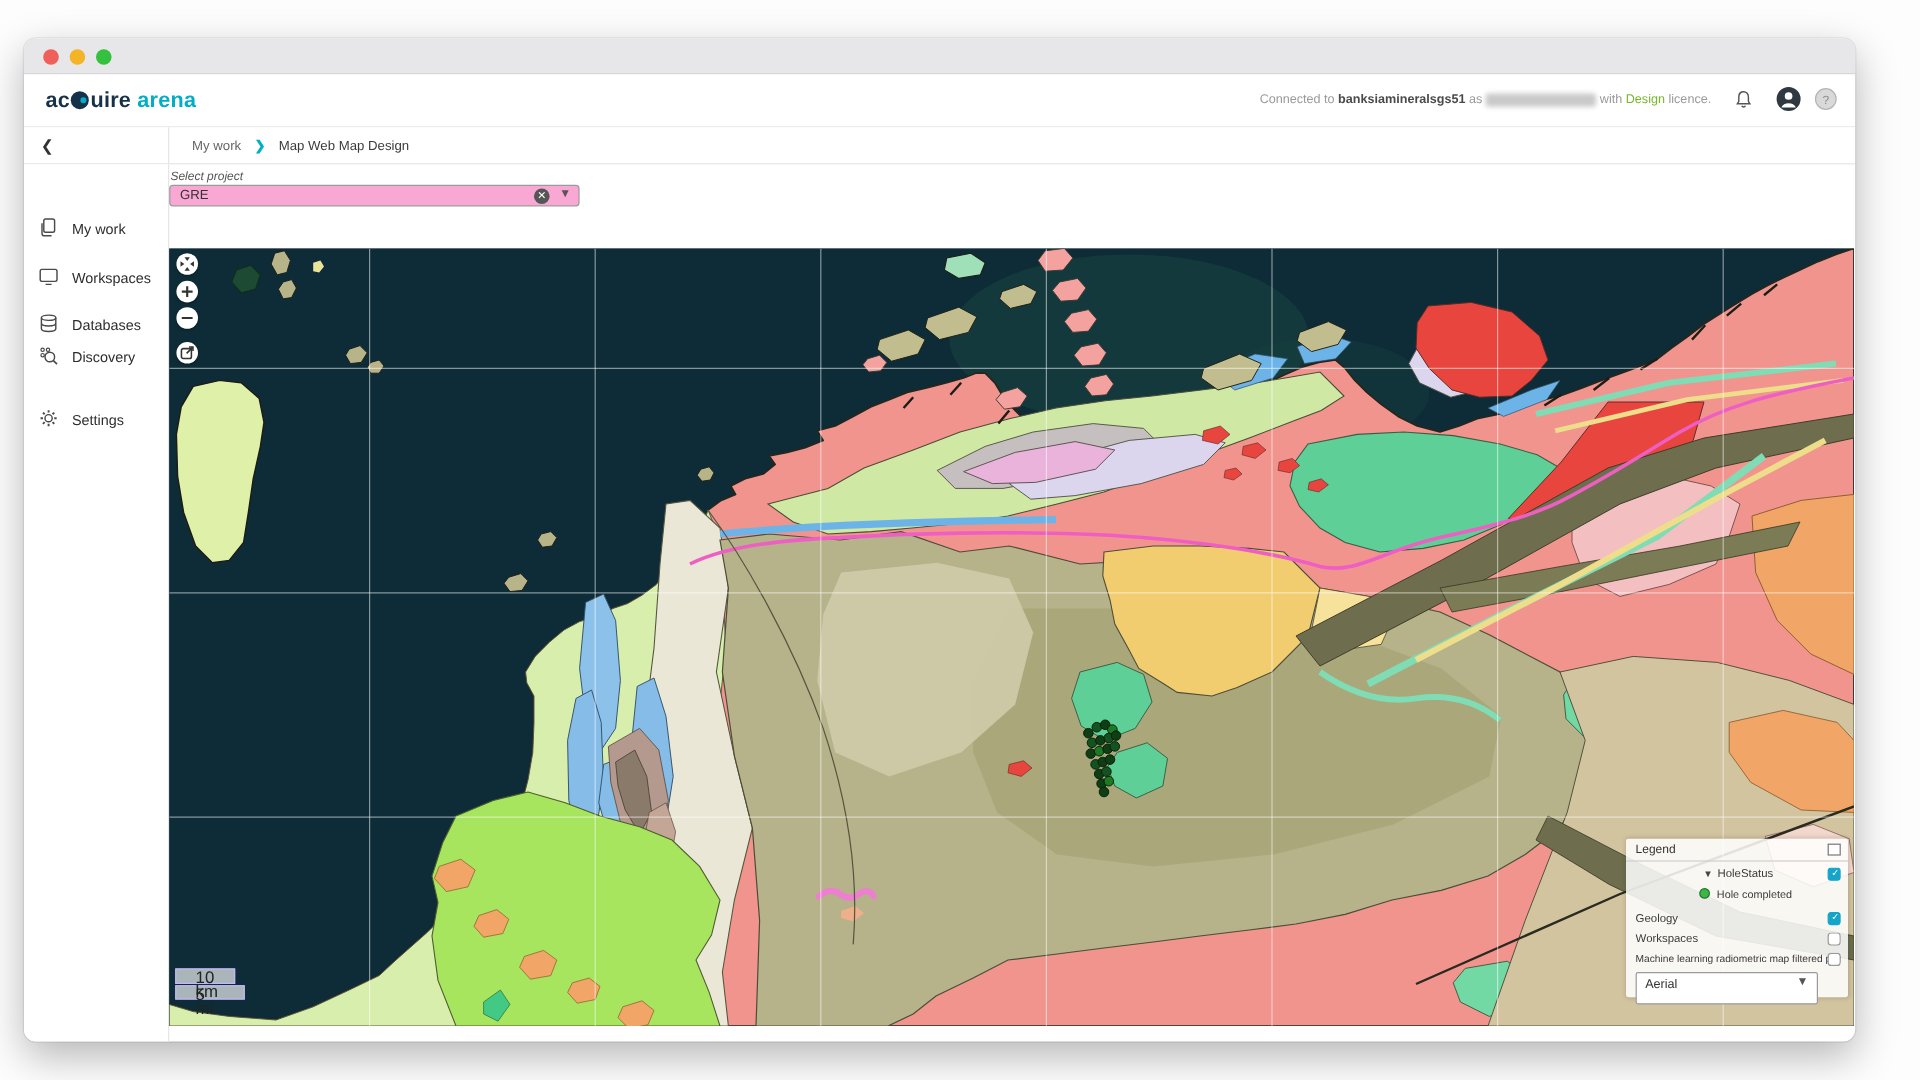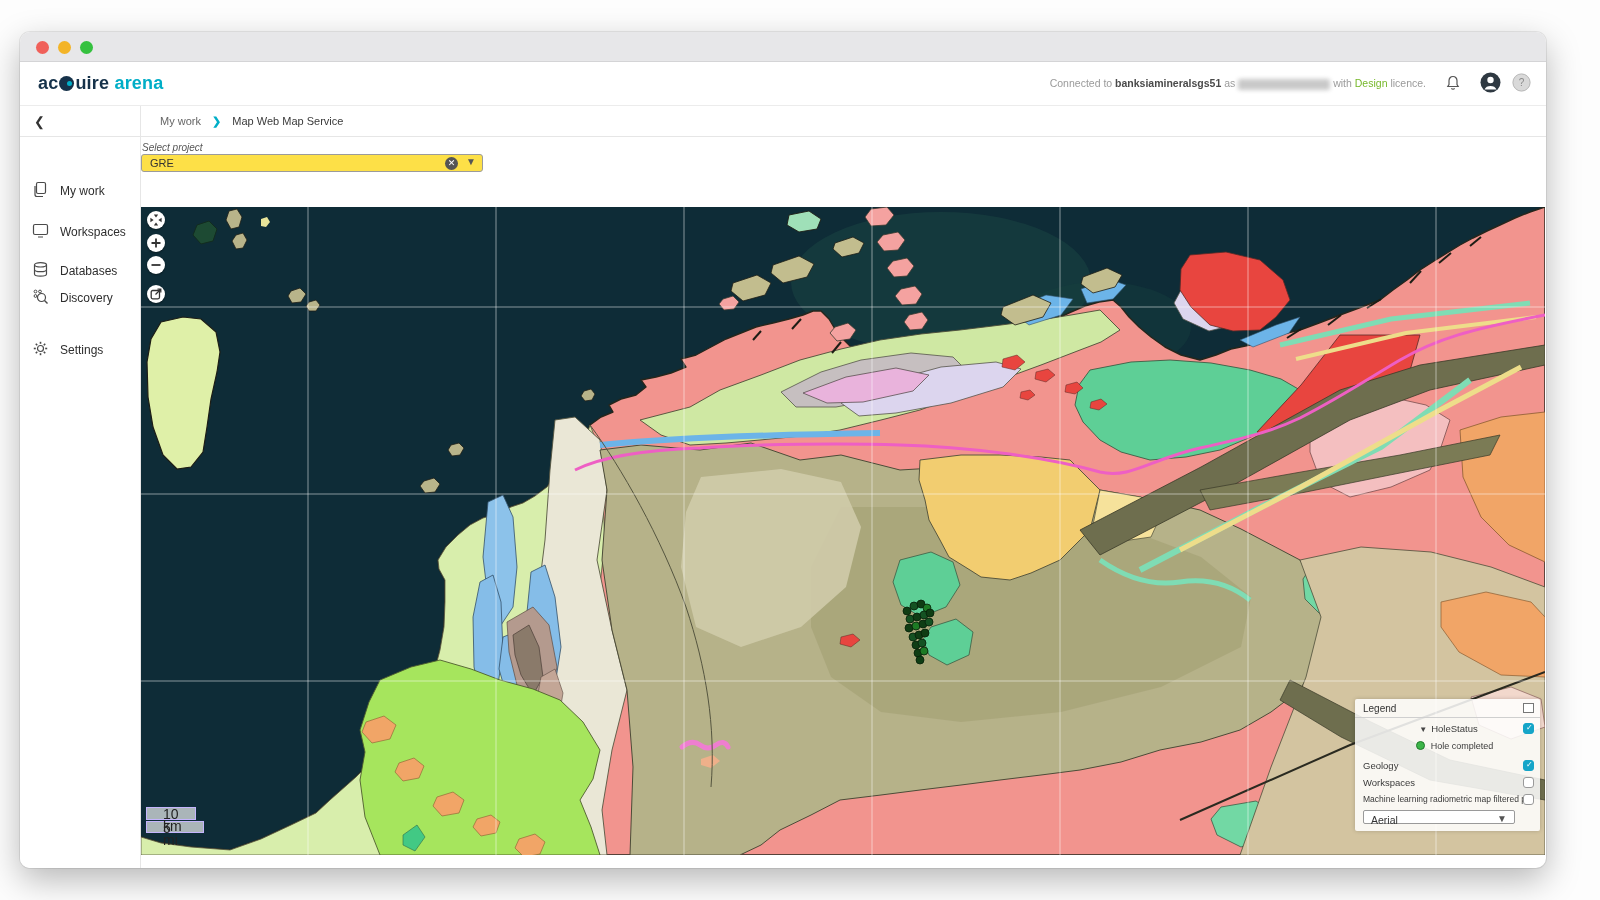--- a/index.html
+++ b/index.html
@@ -28,21 +28,21 @@
   .crumb { position:absolute; left:140px; top:9px; font-size:11px; color:#666; }
   .crumb .cur { color:#3a3a3a; }
   .crumb .sep { color:#00aec7; font-weight:bold; margin:0 8px; font-size:11px; }
   
   .sidebar { position:absolute; left:0; top:105px; width:121px; height:731px; background:#fff; border-right:1px solid #e6e6e6; }
   .sitem { position:relative; height:35px; cursor:pointer; }
   .sitem svg { position:absolute; left:12px; top:8px; }
   .sitem .lbl { position:absolute; left:40px; top:11px; font-size:12px; color:#2e2e2e; }
   
   .projlabel { position:absolute; left:122px; top:110px; font-size:10px; color:#555;font-style:italic; }
-  .projbox { position:absolute; left:121px; top:122px; width:342px; height:18px; border:1px solid #9b9b9b; border-radius:3px; background:#fde047; }
+  .projbox { position:absolute; left:121px; top:122px; width:342px; height:18px; border:1px solid #9b9b9b; border-radius:3px; background:#f9a8d4; }
   .projbox .val { position:absolute; left:8px; top:2px; font-size:11px; color:#333; }
   .projbox .clear { position:absolute; right:24px; top:2px; width:13px; height:13px; background:#555; border-radius:50%; color:#fff; font-size:9px; line-height:13px; text-align:center; cursor:pointer; }
   .projbox .chev { position:absolute; right:6px; top:1px; font-size:10px; color:#555; cursor:pointer; }
   
   .maparea { position:absolute; left:121px; top:175px; width:1404px; height:648px; background:#0e2c37; overflow:hidden; }
   .mapctl { position:absolute; left:6px; width:18px; height:18px; background:#fff; border-radius:50%; box-shadow:0 1px 2px rgba(0,0,0,.4); cursor:pointer; text-align:center; }
   .mapctl svg { position:absolute; left:2px; top:2px; }
   
   .scale { position:absolute; left:5px; top:600px; }
   .scale .bar { border:1px solid #c4b5fd; background:rgba(255,255,255,.65); font-size:14px; color:#222; padding:0 16px; height:13px; line-height:12px; }
@@ -52,21 +52,21 @@
   .legend { position:absolute; left:1214px; top:492px; width:185px; height:132px; background:rgba(255,255,255,.86); border-radius:2px; box-shadow:0 0 4px rgba(0,0,0,.18); font-size:9.5px; color:#3a3a3a; }
   .legend .ttl { position:absolute; left:8px; top:4px; font-size:10px; color:#333; }
   .legend .collapse { position:absolute; right:6px; top:4px; width:11px; height:10px; border:1px solid #777; background:#fff; cursor:pointer; }
   .legend .div { position:absolute; left:0; top:18px; width:100%; border-top:1px solid #cfcfcf; }
   .lrow { position:absolute; left:8px; right:6px; height:14px; white-space:nowrap; overflow:hidden; }
   .lrow .cb { position:absolute; right:0; top:0; width:11px; height:11px; border:1px solid #9a9a9a; border-radius:3px; background:#fff; cursor:pointer; }
   .lrow .cb.checked { background:#16a5c8; border-color:#16a5c8; }
   .lrow .cb.checked:after { content:"✓"; color:#fff; font-size:8px; position:absolute; left:2px; top:-1px; }
   .lrow .chev { color:#444; font-size:8px; margin-right:4px; }
   .dot { display:inline-block; width:9px; height:9px; border-radius:50%; background:#3cb549; border:1px solid #1f7a2a; vertical-align:-1px; margin-right:6px; }
-  .lsel { position:absolute; left:8px; top:111px; width:152px; height:14px; border:1px solid #9a9a9a; border-radius:2px; background:#fff; cursor:pointer; }
+  .lsel { position:absolute; left:8px; top:111px; width:152px; height:27px; border:1px solid #9a9a9a; border-radius:2px; background:#fff; cursor:pointer; }
   .lsel .v { position:absolute; left:7px; top:3px; font-size:10.5px; color:#333; }
   .lsel .c { position:absolute; right:7px; top:2px; font-size:10px; color:#555; }
 </style>
 </head>
 <body>
 
 <div class="window">
 
   <div class="titlebar">
     <div class="tl" style="left:16px;background:#f0605a;"></div>
@@ -109,21 +109,21 @@
     </div>
   </div>
 
   <div class="navrow">
     <div class="backbtn">
         <span>❮</span>
       </div>
     <div class="crumb">
       <span>My work</span>
       <span class="sep">❯</span>
-      <span class="cur">Map Web Map Service</span>
+      <span class="cur">Map Web Map Design</span>
     </div>
   </div>
 
   <div class="sidebar">
     <div class="sitem" style="top:36px;">
       <svg width="17" height="17" viewBox="0 0 17 17">
           <rect x="4.5" y="1.5" width="9" height="11" rx="1.5" fill="none" stroke="#4a4a4a" stroke-width="1.2"></rect>
           <path d="M3 5 L3 13.5 a2 2 0 0 0 2 2 L11 15.5" fill="none" stroke="#4a4a4a" stroke-width="1.2"></path>
         </svg>
       <span class="lbl">My work</span>

